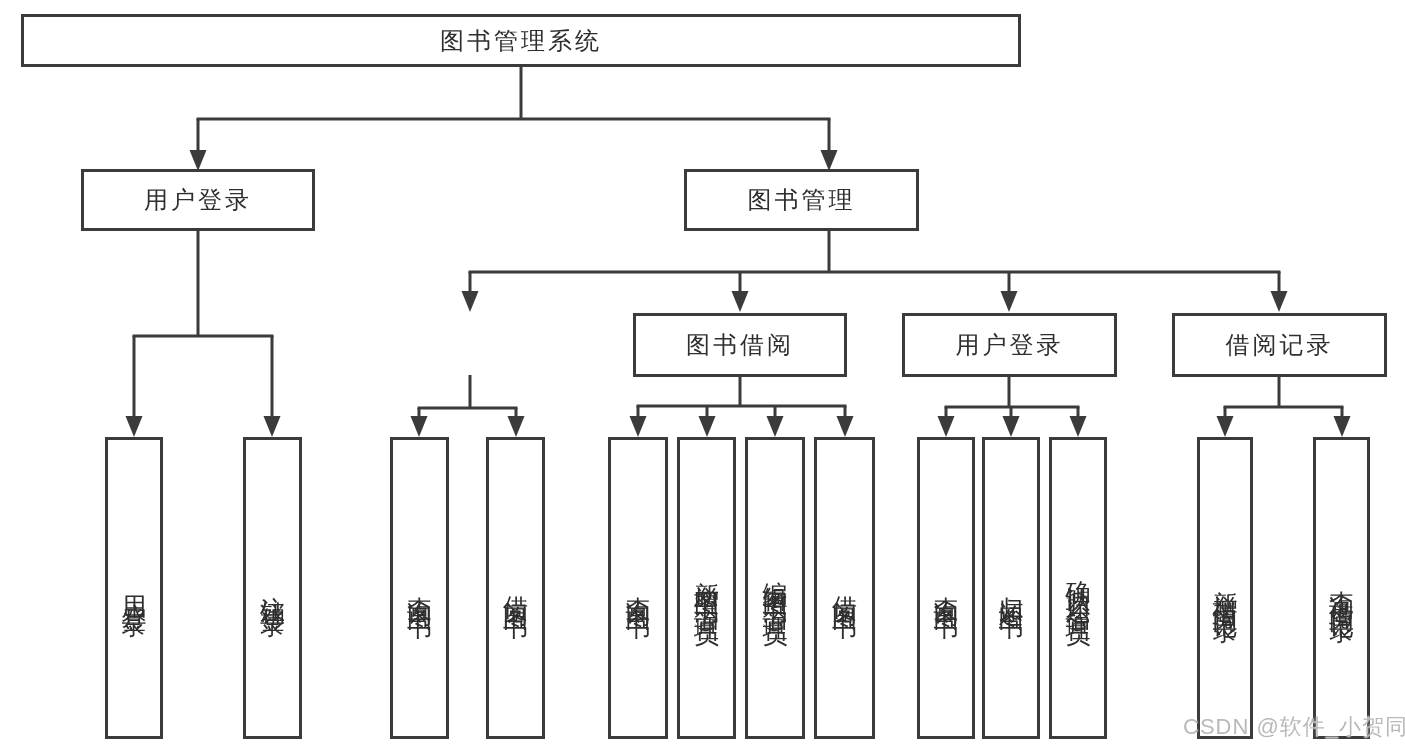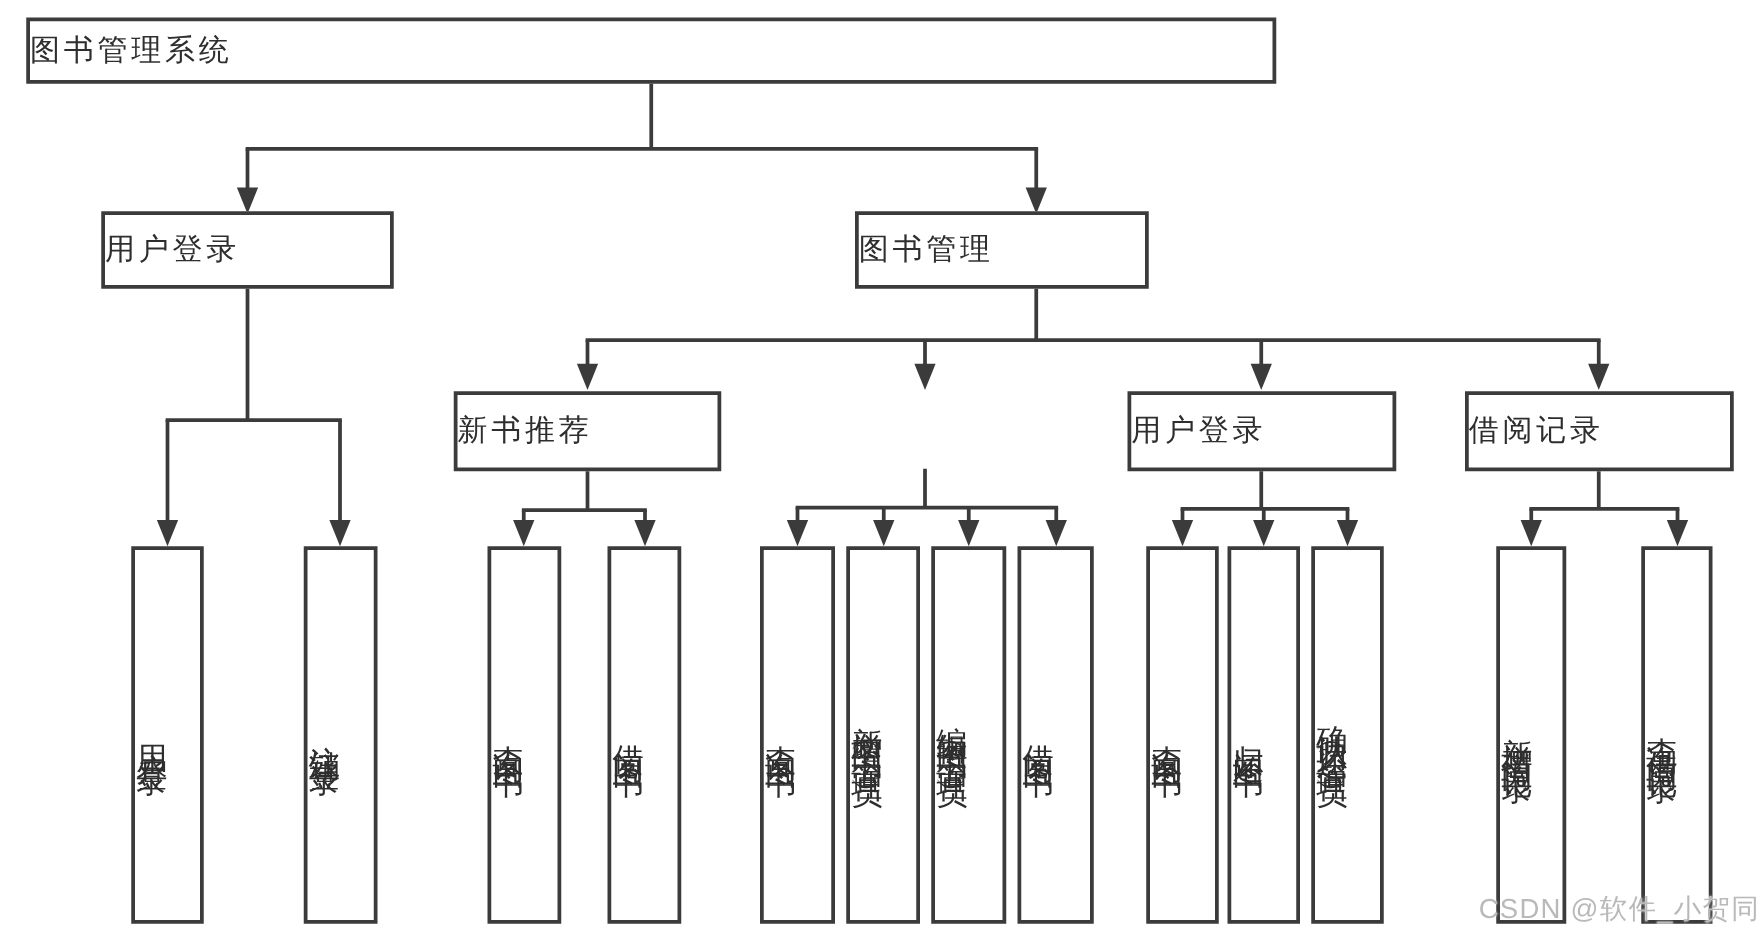--- a/index.html
+++ b/index.html
@@ -3,21 +3,21 @@
 <meta charset="utf-8">
 <style>
   html,body{margin:0;padding:0;background:#ffffff;}
   .stage{
     position:relative;width:1405px;height:747px;background:#ffffff;overflow:hidden;
     font-family:"Liberation Sans","DejaVu Sans",sans-serif;color:#2e2e2e;
   }
   .wires{position:absolute;left:0;top:0;width:1405px;height:747px;z-index:1;}
   .box{
     position:absolute;box-sizing:border-box;border:3px solid #3b3b3b;background:#ffffff;
-    display:flex;align-items:center;justify-content:flex-start;z-index:2;
+    display:flex;align-items:center;justify-content:center;z-index:2;
   }
   .box .lbl{white-space:nowrap;}
   .hbox .lbl{font-size:24px;letter-spacing:3px;line-height:1;}
   .vbox .lbl{
     writing-mode:vertical-rl;text-orientation:mixed;
     font-size:25px;letter-spacing:6px;line-height:1;
   }
   .watermark{
     position:absolute;left:1183px;top:712px;z-index:5;
     font-size:22px;letter-spacing:1px;color:#b9b9b9;
@@ -111,22 +111,22 @@
     <span class="lbl">图书管理系统</span>
   </div>
 
   <div class="box hbox" style="left:81px;top:169px;width:234px;height:62px;">
     <span class="lbl">用户登录</span>
   </div>
   <div class="box hbox" style="left:684px;top:169px;width:235px;height:62px;">
     <span class="lbl">图书管理</span>
   </div>
 
-  <div class="box hbox" style="left:363px;top:313px;width:214px;height:64px;">
-    <span class="lbl">新书推荐</span>
+  <div class="box hbox" style="left:633px;top:313px;width:214px;height:64px;">
+    <span class="lbl">图书借阅</span>
   </div>
   <div class="box hbox" style="left:902px;top:313px;width:215px;height:64px;">
     <span class="lbl">用户登录</span>
   </div>
   <div class="box hbox" style="left:1172px;top:313px;width:215px;height:64px;">
     <span class="lbl">借阅记录</span>
   </div>
 
   <div class="box vbox" style="left:105px;top:437px;width:58px;height:302px;">
     <span class="lbl">用户登录</span>

